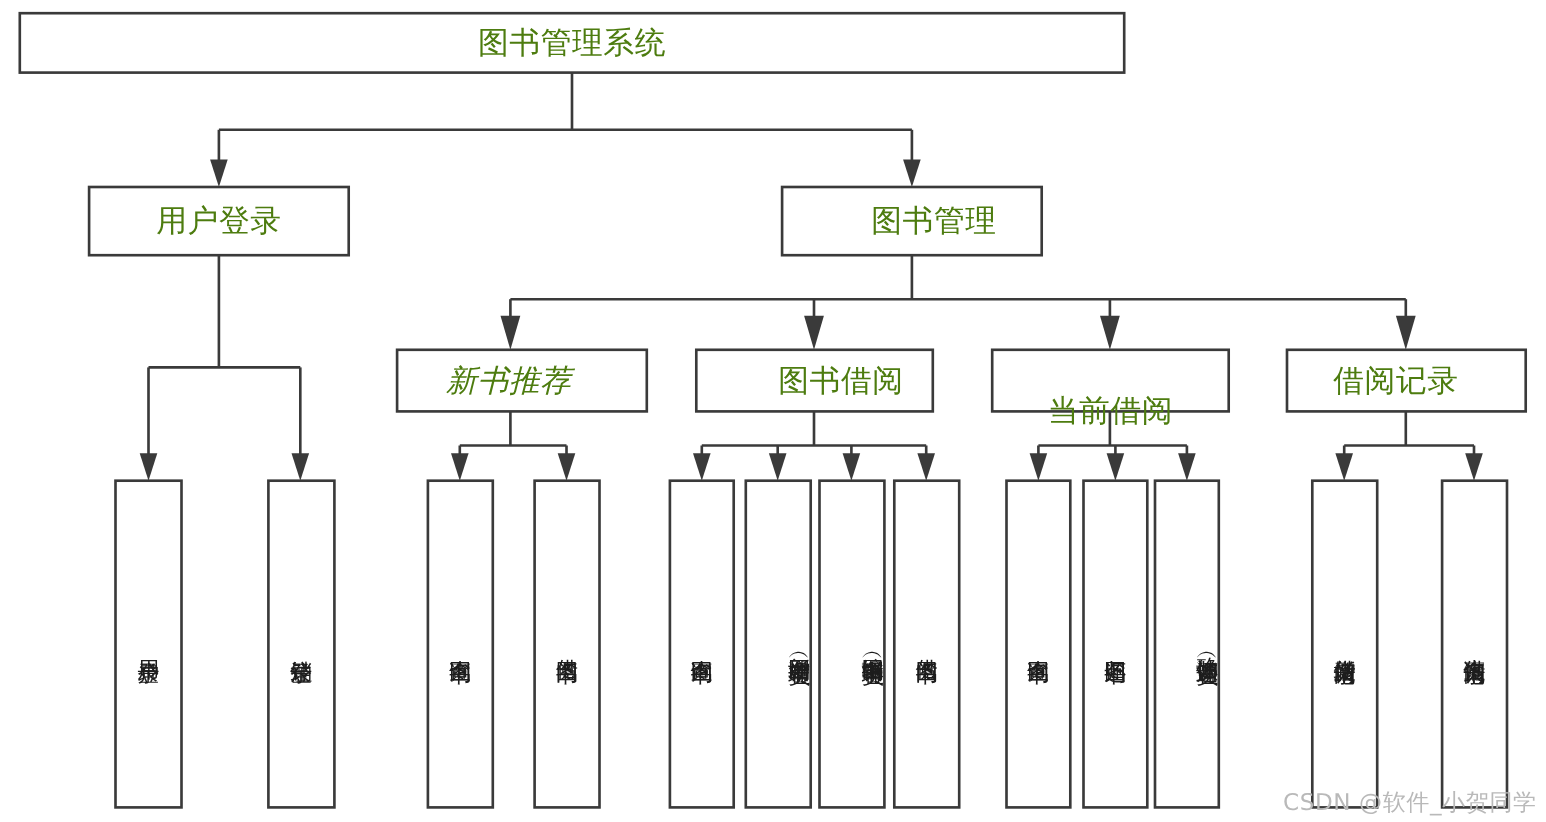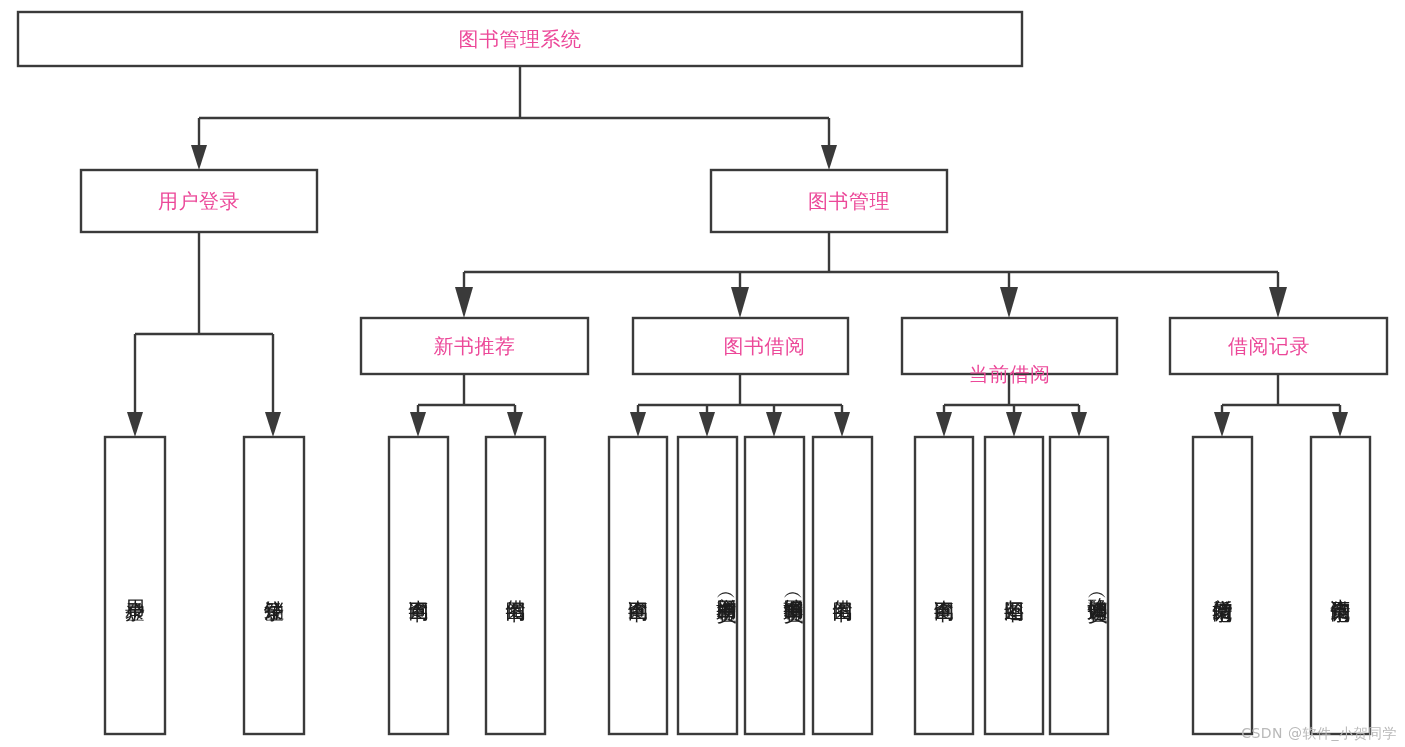--- a/index.html
+++ b/index.html
@@ -39,22 +39,22 @@
   }
   .arrow-head {
     fill: #3a3a3a;
     stroke: none;
   }
   .node-label-h {
     position: absolute;
     display: flex;
     align-items: center;
     justify-content: center;
-    color: #ec4899;
-    font-size: 20px;
+    color: #4d7c0f;
+    font-size: 28px;
     line-height: 1.15;
     letter-spacing: 0.5px;
     white-space: nowrap;
     pointer-events: none;
   }
   .node-label-v {
     position: absolute;
     display: flex;
     align-items: flex-start;
     justify-content: center;
@@ -69,21 +69,21 @@
     pointer-events: none;
   }
   .node-label-v.center-v {
     align-items: center;
   }
   .watermark {
     position: absolute;
     right: 8px;
     bottom: 4px;
     color: #b9b9b9;
-    font-size: 14px;
+    font-size: 21px;
     letter-spacing: 0.5px;
     white-space: nowrap;
     pointer-events: none;
   }
 </style>
 </head>
 <body>
 
 <div id="diagram-root">
 
@@ -176,21 +176,21 @@
       <rect class="node-rect" x="1193" y="437" width="59" height="297"></rect>
       <rect class="node-rect" x="1311" y="437" width="59" height="297"></rect>
     </g>
   </svg>
 
   <div class="node-label-h" style="left:18px; top:12px; width:1004px; height:54px;">图书管理系统</div>
 
   <div class="node-label-h" style="left:81px; top:170px; width:236px; height:62px;">用户登录</div>
   <div class="node-label-h" style="left:711px; top:170px; width:236px; height:62px;margin-left:20px;">图书管理</div>
 
-  <div class="node-label-h" style="left:361px; top:318px; width:227px; height:56px;">新书推荐</div>
+  <div class="node-label-h" style="left:349px; top:318px; width:227px; height:56px;font-style:italic;">新书推荐</div>
   <div class="node-label-h" style="left:633px; top:318px; width:215px; height:56px;margin-left:24px;">图书借阅</div>
   <div class="node-label-h" style="left:902px; top:318px; width:215px; height:56px;margin-top:28px;">当前借阅</div>
   <div class="node-label-h" style="left:1170px; top:318px; width:198px; height:56px;text-align:center;">借阅记录</div>
 
   <div class="node-label-v center-v" style="left:105px; top:447px; width:60px; height:277px;">用户登录</div>
   <div class="node-label-v center-v" style="left:244px; top:447px; width:60px; height:277px;">注销登录</div>
   <div class="node-label-v center-v" style="left:389px; top:447px; width:59px; height:277px;">查询图书</div>
   <div class="node-label-v center-v" style="left:486px; top:447px; width:59px; height:277px;">借阅图书</div>
   <div class="node-label-v center-v" style="left:609px; top:447px; width:58px; height:277px;">查询图书</div>
   <div class="node-label-v" style="left:678px; top:443px; width:59px; height:287px;">新增图书（管理员）</div>

